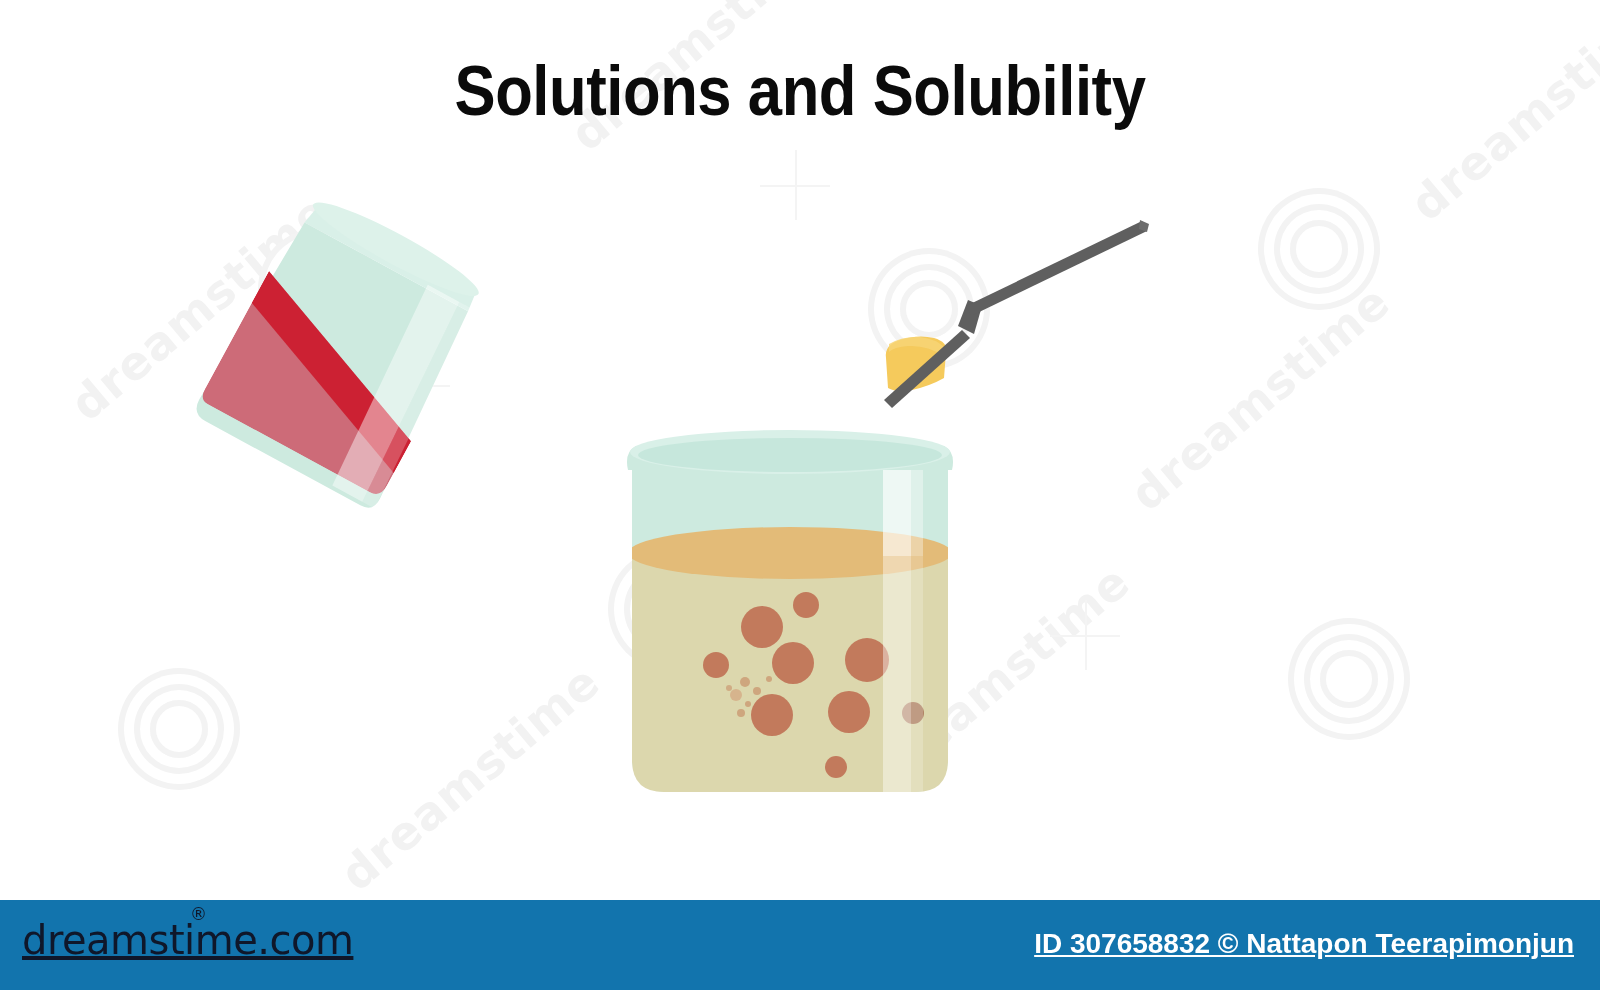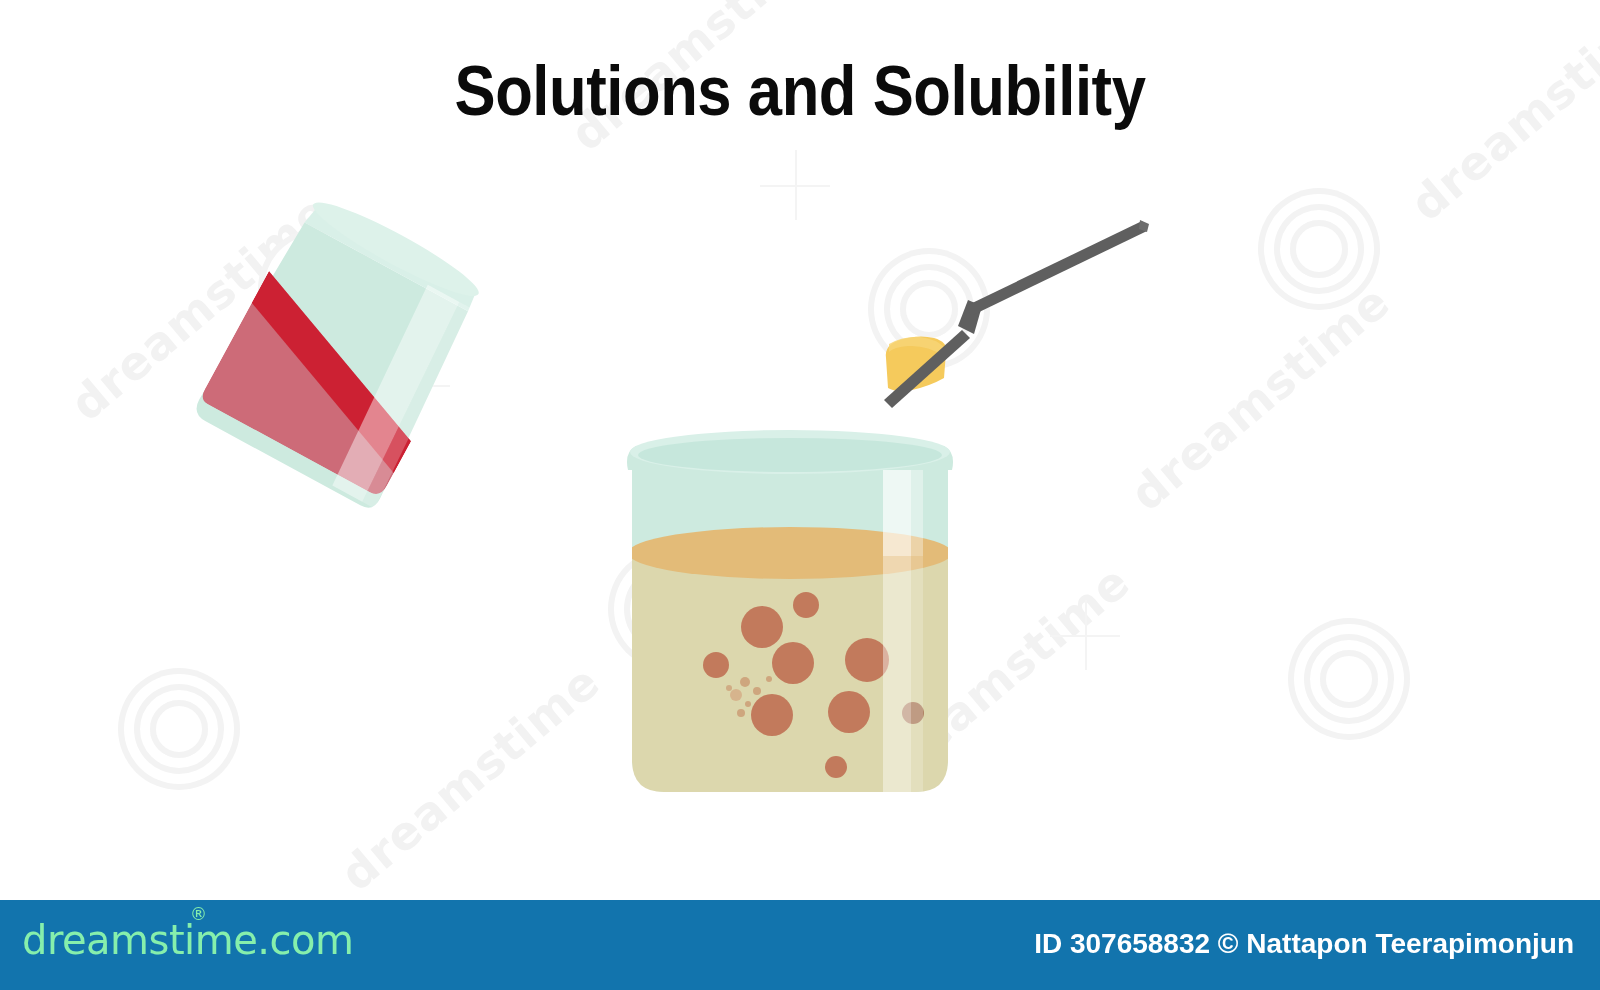--- a/index.html
+++ b/index.html
@@ -46,32 +46,34 @@
   
   #art{position:absolute;inset:0;z-index:10;}
 
   
   #footer{
     position:absolute;left:0;top:900px;width:1600px;height:90px;
     background:#1274ad;z-index:40;
   }
   #ds-logo{
     position:absolute;left:22px;top:20px;
-    color:#86efac;font-size:40px;line-height:1;
+    color:#0f172a;font-size:40px;line-height:1;
     font-family:"DejaVu Sans",sans-serif;font-weight:400;
     letter-spacing:-0.5px;
+    text-decoration:underline;
   }
   #ds-logo .reg{
     position:absolute;left:168px;top:-14px;font-size:17px;
   }
   #credit{
     position:absolute;right:26px;top:28px;
     color:#ffffff;font-size:28px;font-weight:700;
     font-family:"Liberation Sans",sans-serif;
     white-space:nowrap;
+    text-decoration:underline;
   }
 </style>
 </head>
 <body>
 
 <div id="stage">
 
   <div class="wm-layer">
     <div class="wm" style="left:60px;  top:390px; transform:rotate(-40deg);">dreamstime</div>
     <div class="wm" style="left:560px; top:120px; transform:rotate(-40deg);">dreamstime</div>

